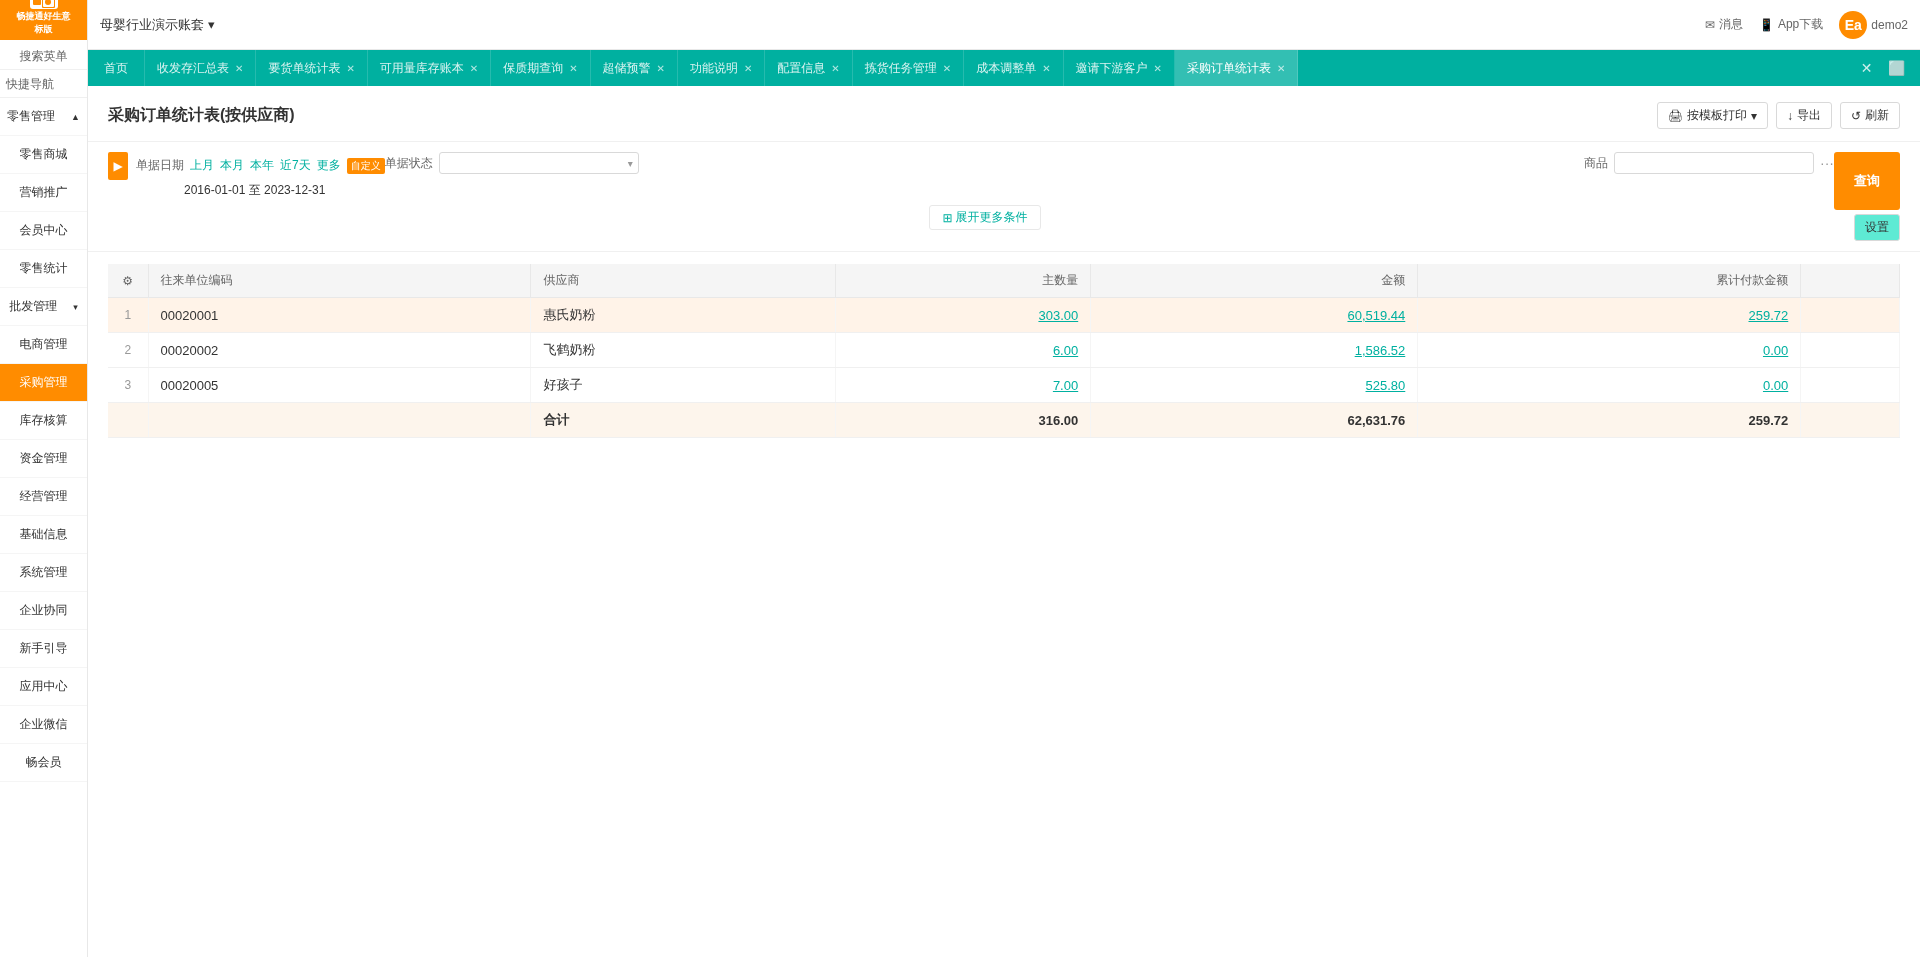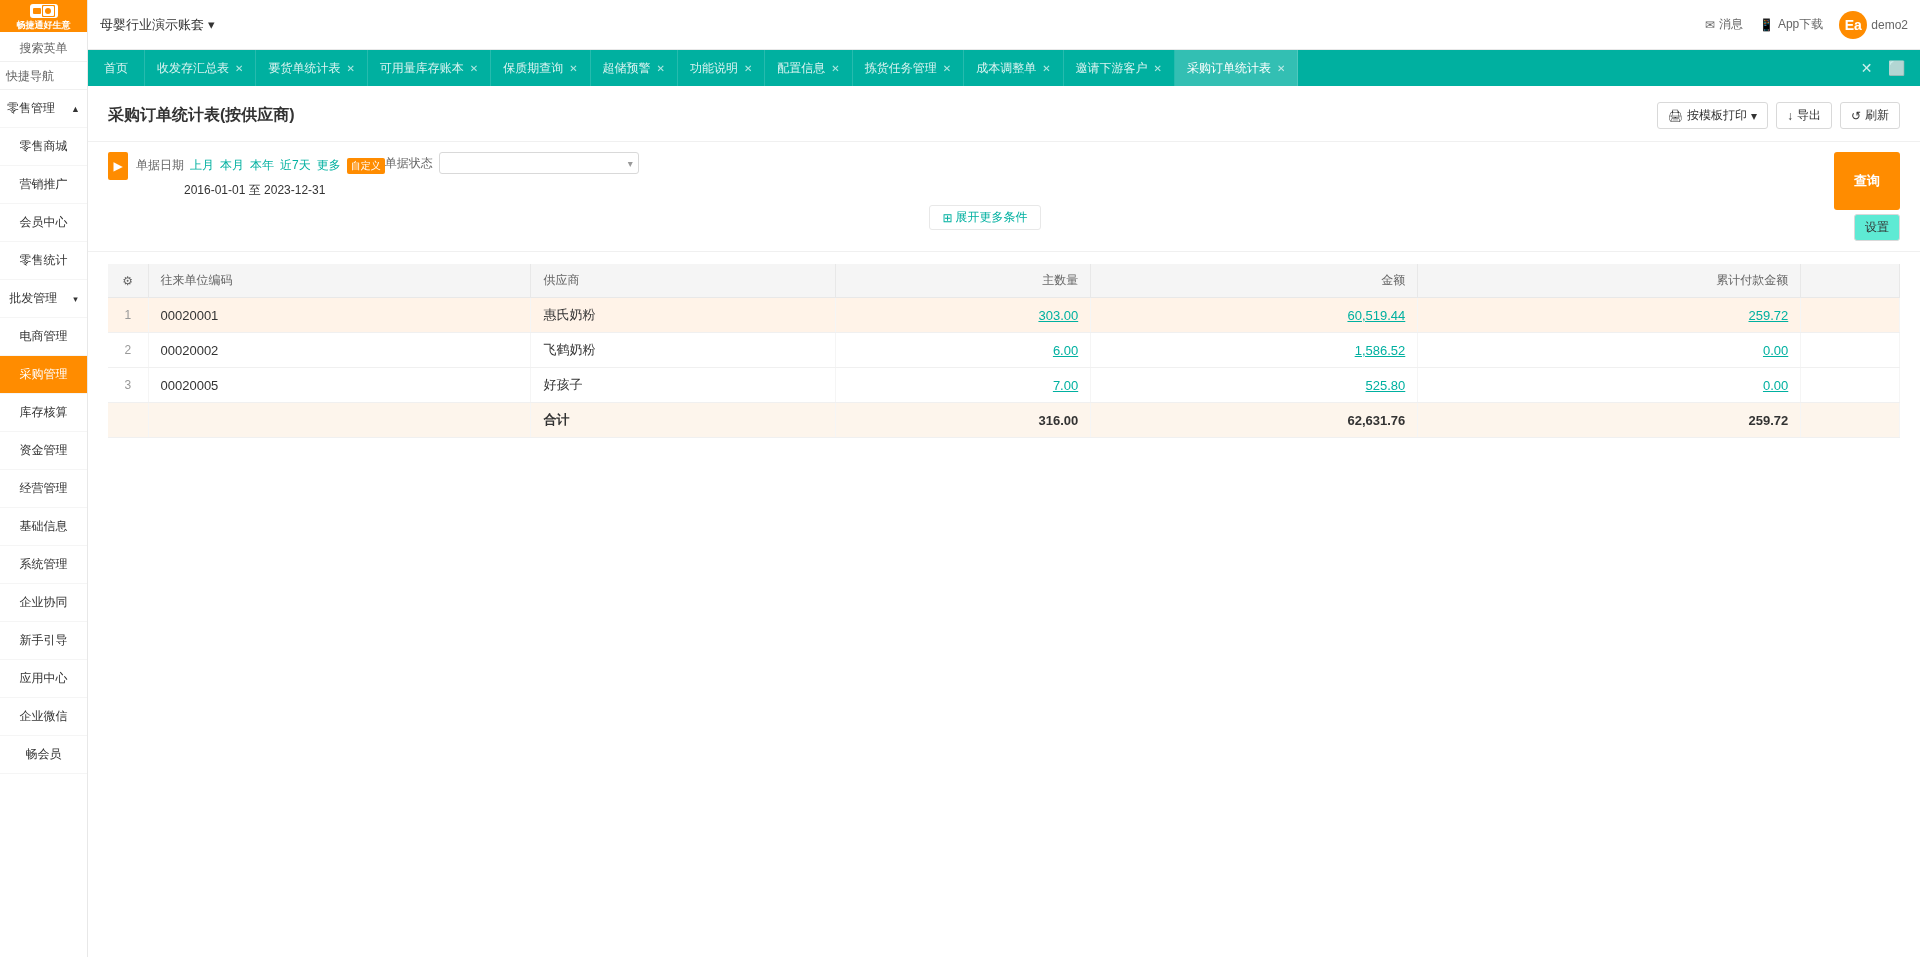--- a/index.html
+++ b/index.html
@@ -11,24 +11,24 @@
       background: #fff;
       display: flex;
       flex-direction: column;
       border-right: 1px solid #e8e8e8;
       flex-shrink: 0;
       height: 100%;
       overflow-y: auto;
     }
     .sidebar-logo {
       background: #ff8c00;
-      height: 32px;
-      display: flex;
-      align-items: center;
-      justify-content: flex-start;
+      height: 40px;
+      display: flex;
+      align-items: center;
+      justify-content: flex-end;
       color: white;
       font-size: 11px;
       font-weight: bold;
       flex-direction: column;
       padding: 4px;
     }
     .sidebar-logo-icon {
       width: 28px;
       height: 20px;
       background: #fff;
@@ -624,20 +624,25 @@
             </div>
           </div>
           <div class="filter-item">
             <span class="filter-label">单据状态</span>
             <div class="select-wrapper">
               <select class="filter-select">
                 <option value=""></option>
               </select>
             </div>
           </div>
+          <div class="filter-goods-area">
+            <span class="filter-label">商品</span>
+            <input class="goods-input" type="text" value="" style="">
+            <span class="more-dots">···</span>
+          </div>
         </div>
 
         <div style="display:flex; align-items:center; gap:8px; margin-bottom:4px; padding-left: 48px;">
           <span class="date-range">2016-01-01 至 2023-12-31</span>
         </div>
 
         <div class="expand-conditions">
           <button class="expand-btn">
             <span>⊞</span>
             <span>展开更多条件</span>

